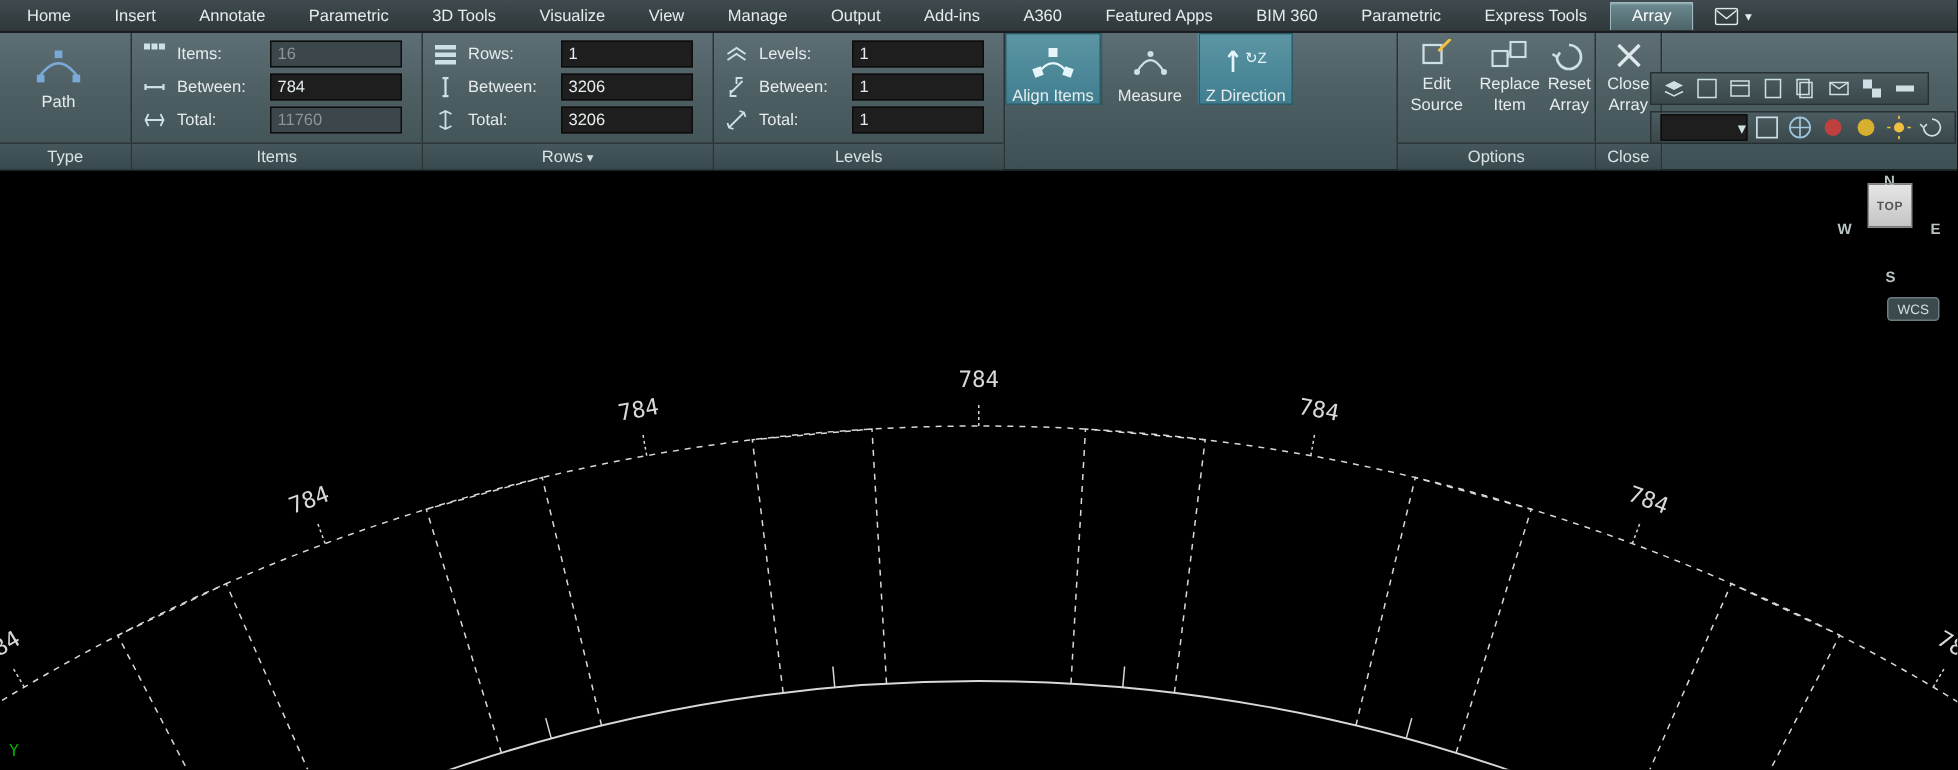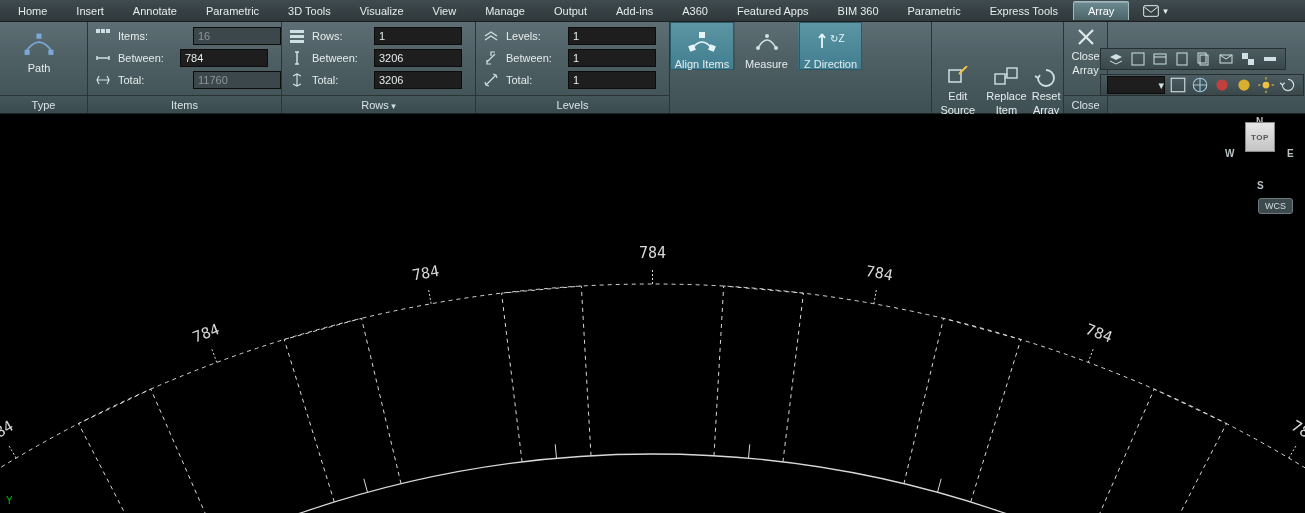--- a/index.html
+++ b/index.html
@@ -120,21 +120,20 @@
     background: #1e1e1e;
     border: 1px solid #0d0d0d;
     color: #e6ecee;
     padding: 1px 4px;
     font-size: 11px;
     font-family: inherit;
   }
   .field-row input.disabled {
     background: #3b474a;
     color: #8a9699;
-    margin-left: 13px;
   }
 
   
   .propbtns { display:flex; }
   .propbtn {
     width: 64px;
     display:flex; flex-direction:column; align-items:center; justify-content:center;
     gap:4px; padding-top:6px; cursor:default;
     border-left:1px solid rgba(0,0,0,.15);
   }
@@ -405,21 +404,21 @@
         <svg viewBox="0 0 30 26">
             <path d="M6 20 L6 6 M6 6l-3 4 M6 6l3 4" stroke="#e6f5fa" stroke-width="1.8" fill="none"></path>
             <text x="14" y="14" fill="#e6f5fa" font-size="10" font-family="sans-serif">↻Z</text>
           </svg>
         <span>Z Direction</span>
       </div>
     </div>
   </div>
 
   <div class="panel" style="width:132px">
-    <div class="panel-body" style="justify-content:center;margin-top:40px;">
+    <div class="panel-body" style="justify-content:center;">
       <div class="optbtn">
         <svg viewBox="0 0 26 22">
             <rect x="4" y="4" width="12" height="12" fill="none" stroke="#cfe0e4" stroke-width="1.5"></rect>
             <path d="M14 8 L22 0" stroke="#f0c040" stroke-width="2"></path>
           </svg>
         <span>Edit</span>
         <span>Source</span>
       </div>
       <div class="optbtn" style="width:46px">
         <svg viewBox="0 0 26 22">

